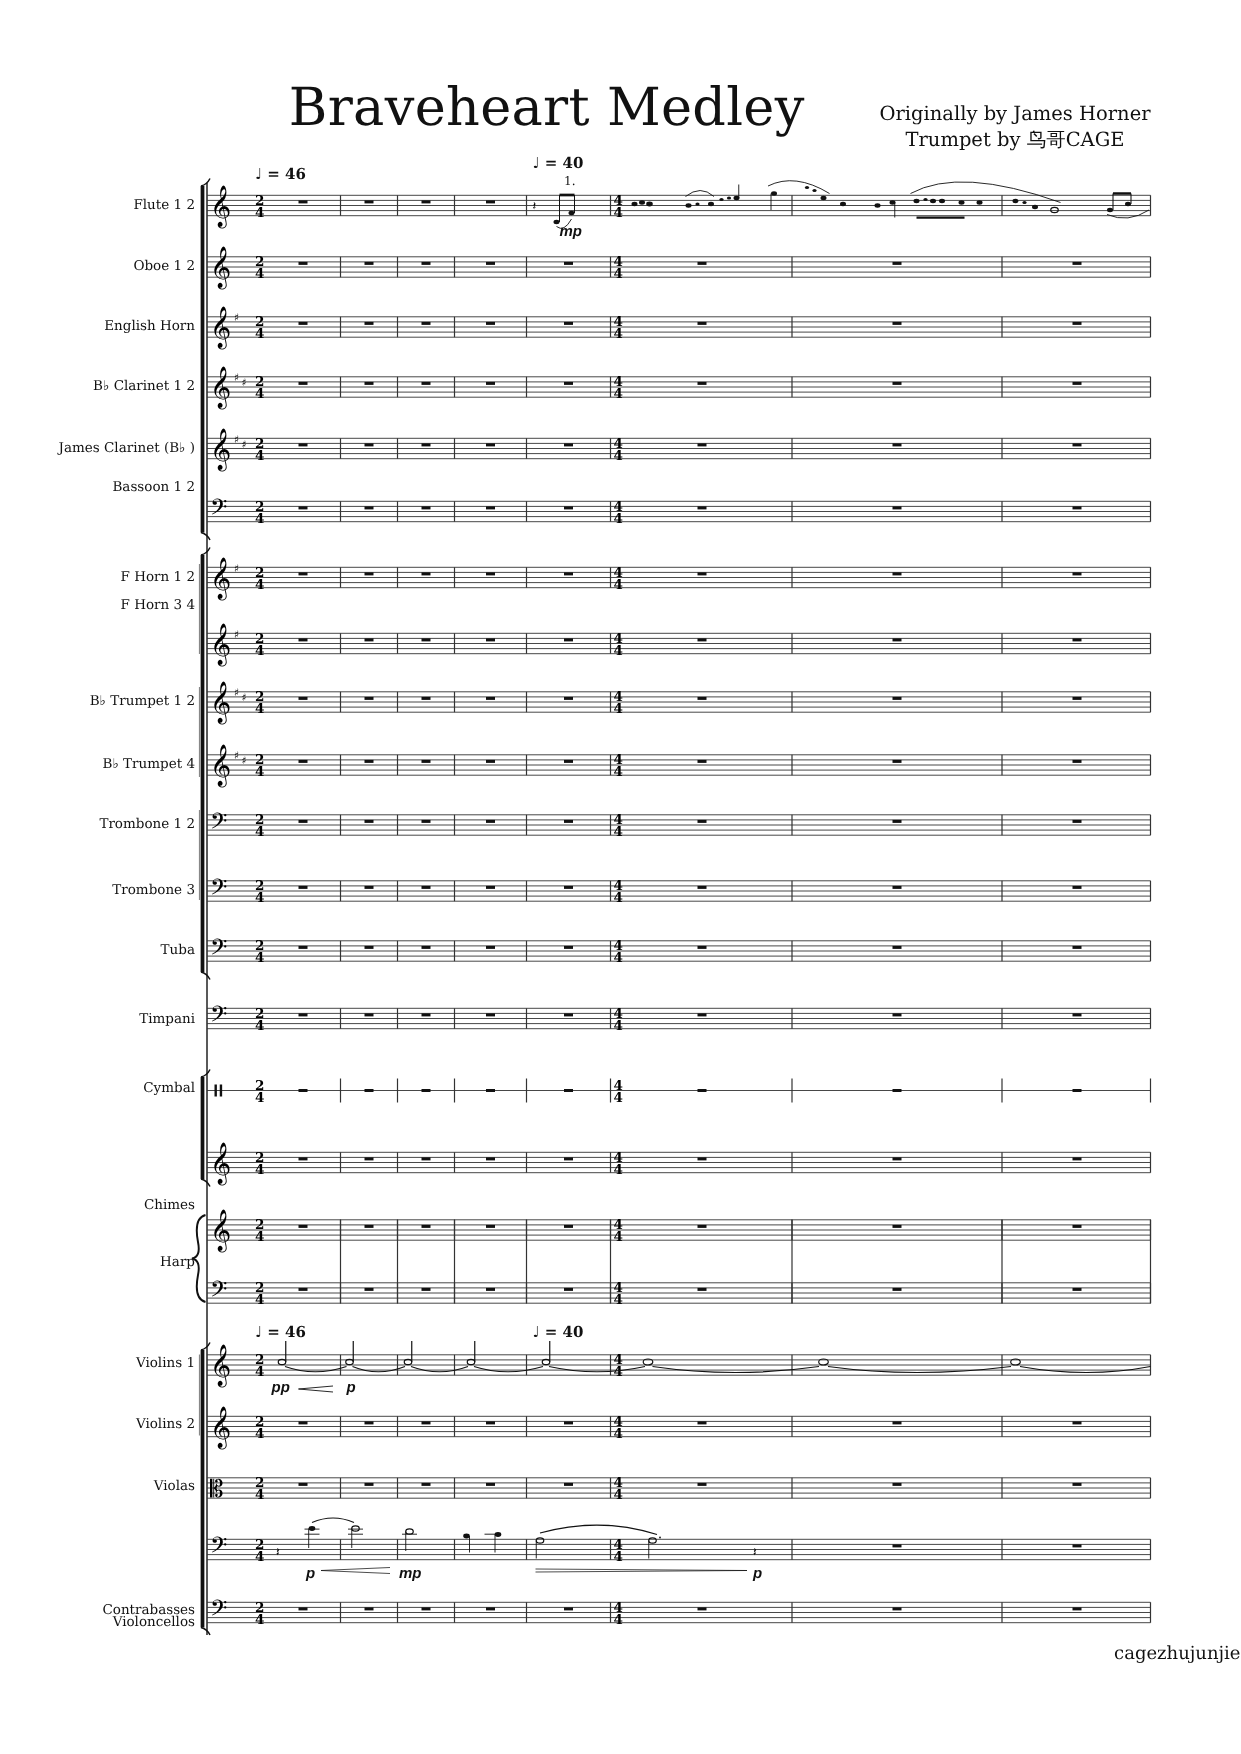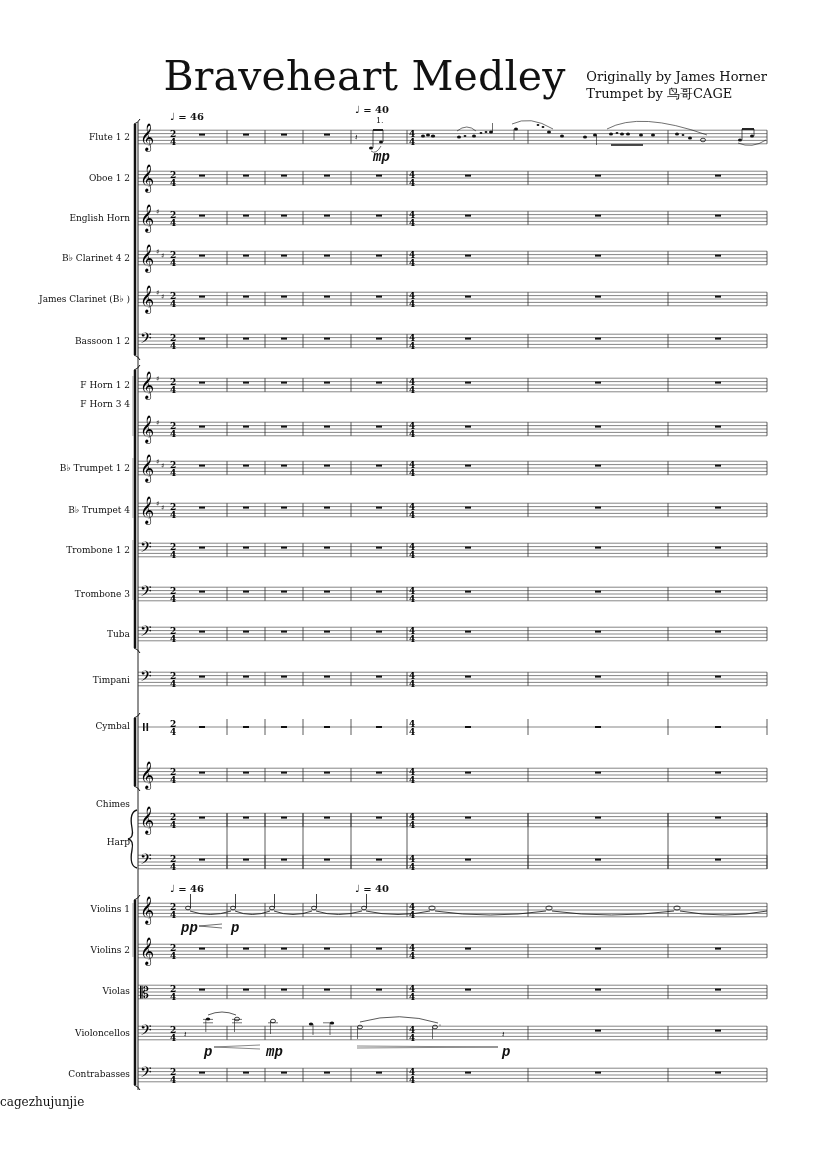--- a/index.html
+++ b/index.html
@@ -1,56 +1,56 @@
 <!DOCTYPE html>
 <html><head>
 <meta charset="utf-8">
 <style>
   html, body { margin:0; padding:0; background:#ffffff; }
   body { width:827px; height:1169px; position:relative; overflow:hidden; font-family:"DejaVu Serif", serif; color:#111; }
-  .title { position:absolute; left:0; width:733px; top:52px; text-align:center; font-family:"DejaVu Serif", serif; font-size:41px; letter-spacing:0.2px; }
+  .title { position:absolute; left:0; width:733px; top:52px; text-align:center; font-family:"DejaVu Serif", serif; font-size:35px; letter-spacing:0.2px; }
   .title span { position:relative; left:-2px; }
-  .composer { position:absolute; right:60px; top:68px; text-align:left; font-size:13px; line-height:17px; }
-  .footer { position:absolute; left:0; width:827px; top:1095px; text-align:left; font-size:12px; }
+  .composer { position:absolute; right:60px; top:68px; text-align:center; font-size:13px; line-height:17px; }
+  .footer { position:absolute; left:0; width:827px; top:1095px; text-align:right; font-size:12px; }
   .inst-label { position:absolute; right:697px; font-size:9px; white-space:nowrap; text-align:left; transform:translateY(-50%); font-family:"DejaVu Serif", serif; }
   svg.score { position:absolute; left:0; top:0; }
   .tempo { position:absolute; font-size:10px; font-weight:bold; font-family:"DejaVu Serif", serif; }
-  .dyn { position:absolute; font-size:14px; font-style:italic; font-weight:bold; font-family:Liberation Mono, monospace; }
+  .dyn { position:absolute; font-size:10px; font-style:italic; font-weight:bold; font-family:Liberation Sans, sans-serif; }
   .volta { position:absolute; font-size:8px; }
 </style>
 </head>
 <body>
 
 <div class="title"><span>Braveheart Medley</span></div>
 <div class="composer">
   <div>Originally by James Horner</div>
   <div>Trumpet by 鸟哥CAGE</div>
 </div>
 
 <div class="inst-label" style="top:137px">Flute 1 2</div>
 <div class="inst-label" style="top:178px">Oboe 1 2</div>
 <div class="inst-label" style="top:218px">English Horn</div>
-<div class="inst-label" style="top:258px">B♭ Clarinet 4 2</div>
+<div class="inst-label" style="top:258px">B♭ Clarinet 1 2</div>
 <div class="inst-label" style="top:299px">James Clarinet (B♭ )</div>
-<div class="inst-label" style="top:341px">Bassoon 1 2</div>
+<div class="inst-label" style="top:325px">Bassoon 1 2</div>
 <div class="inst-label" style="top:385px">F Horn 1 2</div>
 <div class="inst-label" style="top:404px">F Horn 3 4</div>
 <div class="inst-label" style="top:468px">B♭ Trumpet 1 2</div>
 <div class="inst-label" style="top:510px">B♭ Trumpet 4</div>
 <div class="inst-label" style="top:550px">Trombone 1 2</div>
 <div class="inst-label" style="top:594px">Trombone 3</div>
 <div class="inst-label" style="top:634px">Tuba</div>
 <div class="inst-label" style="top:680px">Timpani</div>
 <div class="inst-label" style="top:726px">Cymbal</div>
 <div class="inst-label" style="top:804px">Chimes</div>
 <div class="inst-label" style="top:842px">Harp</div>
 <div class="inst-label" style="top:909px">Violins 1</div>
 <div class="inst-label" style="top:950px">Violins 2</div>
 <div class="inst-label" style="top:991px">Violas</div>
-<div class="inst-label" style="top:1033px">Violoncellos</div>
+<div class="inst-label" style="top:1082px">Violoncellos</div>
 <div class="inst-label" style="top:1074px">Contrabasses</div>
 
 <div class="tempo" style="left:170px; top:111px">♩ = 46</div>
 <div class="tempo" style="left:355px; top:104px">♩ = 40</div>
 <div class="tempo" style="left:170px; top:883px">♩ = 46</div>
 <div class="tempo" style="left:355px; top:883px">♩ = 40</div>
 
 <div class="volta" style="left:376px; top:116px">1.</div>
 
 <div class="dyn" style="left:373px; top:149px">mp</div>

